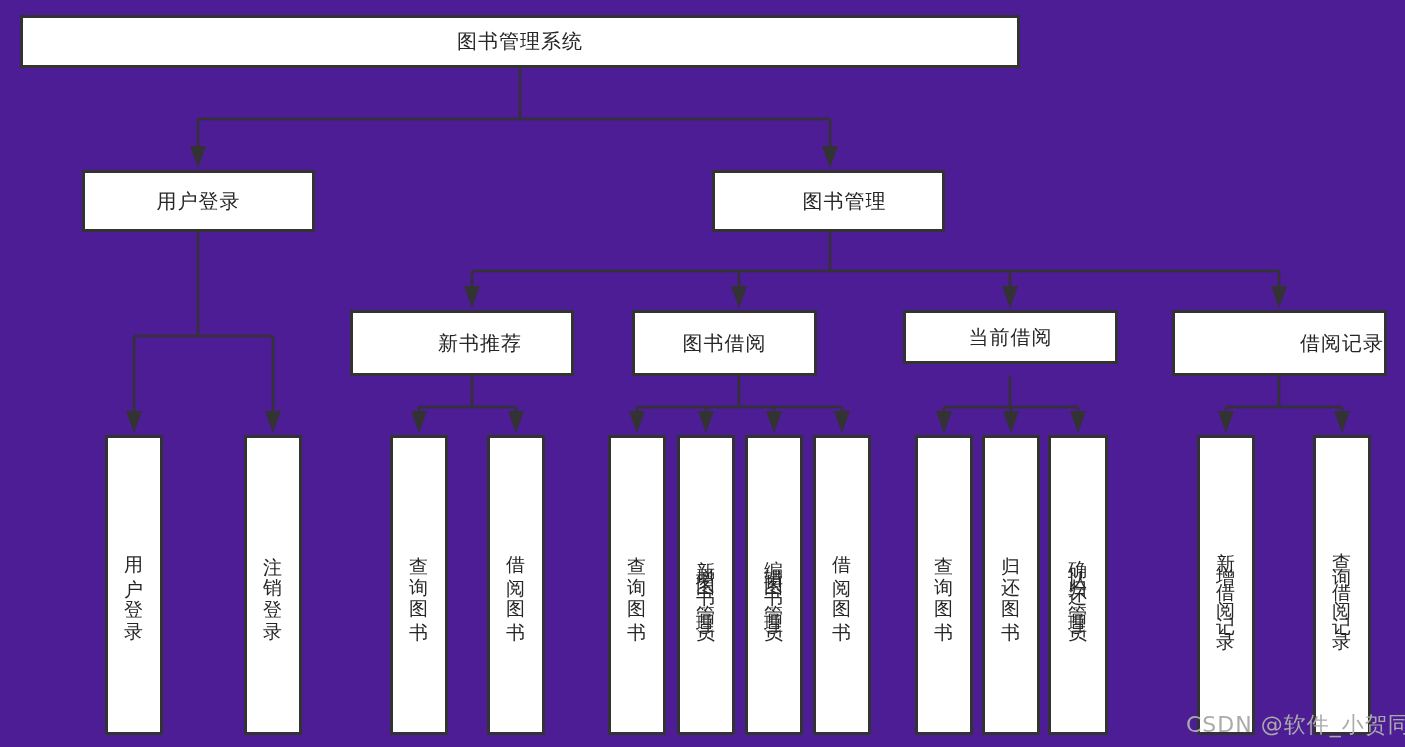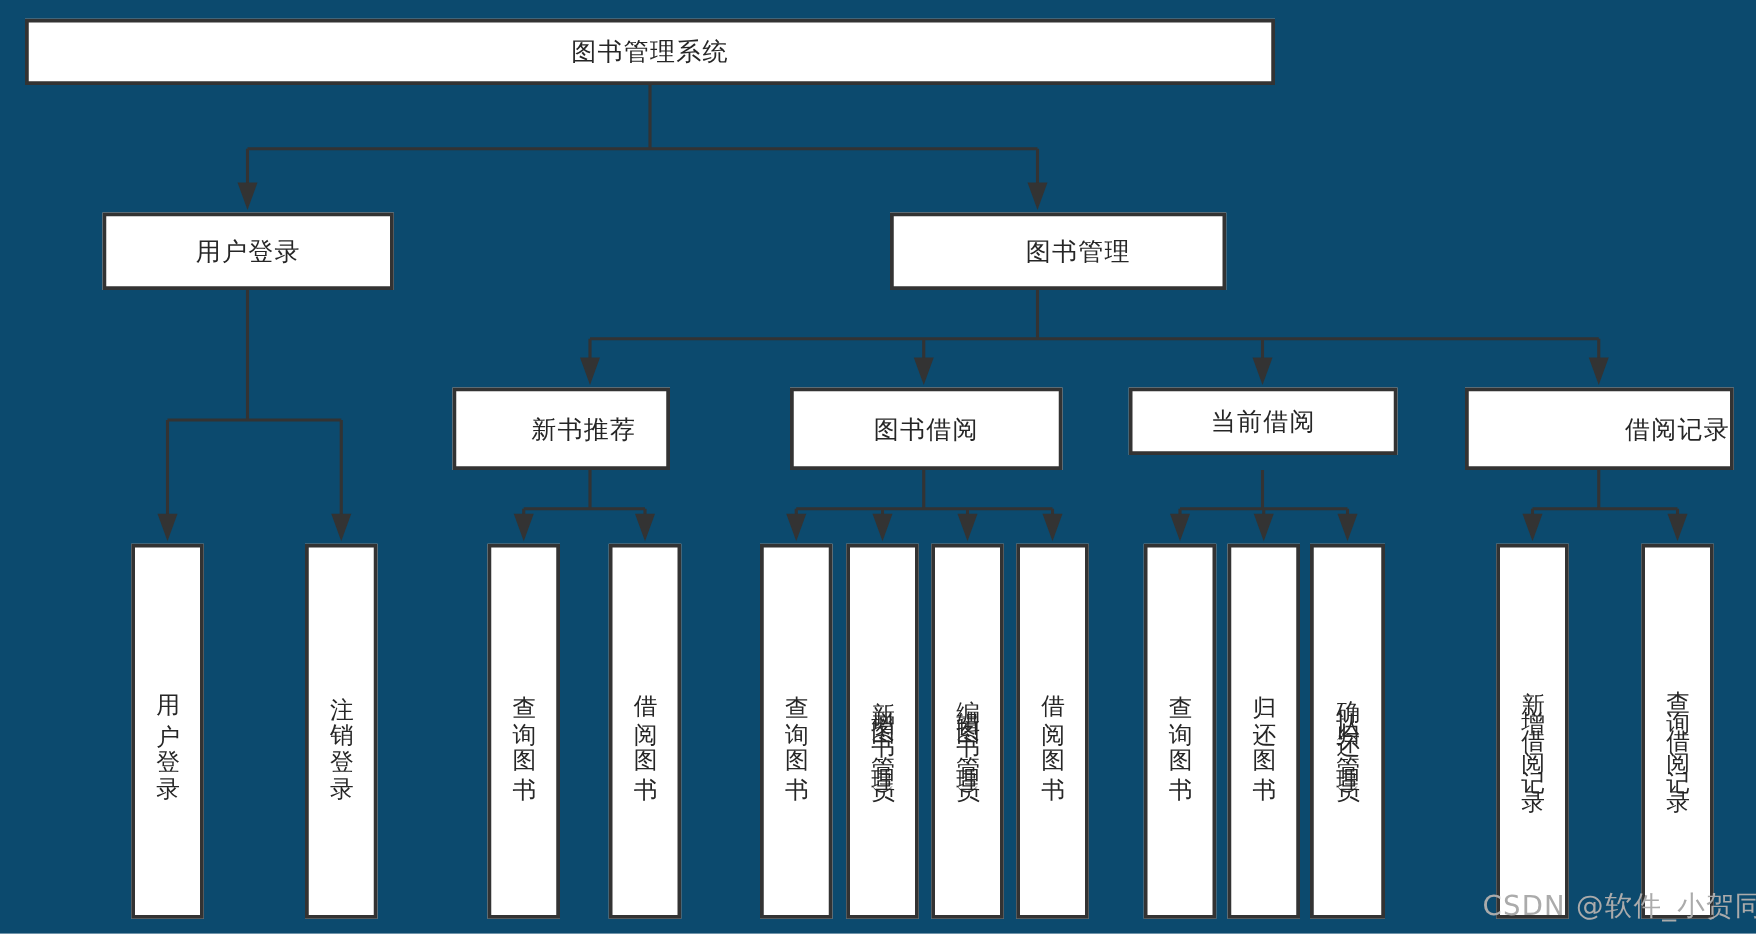--- a/index.html
+++ b/index.html
@@ -1,19 +1,19 @@
 <!DOCTYPE html>
 <html><head>
 <meta charset="utf-8">
 <style>
   html,body{margin:0;padding:0;background:#ffffff;}
   .canvas{
     position:relative;
     width:1405px;height:747px;
-    background:#0c4a6e;
+    background:#4c1d95;
     font-family:"DejaVu Sans","Liberation Sans",sans-serif;
     color:#262626;
     overflow:hidden;
   }
   svg.lines{position:absolute;left:0;top:0;width:1405px;height:747px;}
   .box{
     position:absolute;
     box-sizing:border-box;
     border:3px solid #333333;
     background:#ffffff;
@@ -80,28 +80,28 @@
     </g>
   </svg>
 
   <div class="box" style="left:20px;top:15px;width:1000px;height:53px;">
     <span>图书管理系统</span>
   </div>
 
   <div class="box" style="left:82px;top:170px;width:233px;height:62px;">
     <span>用户登录</span>
   </div>
-  <div class="box" style="left:712px;top:170px;width:269px;height:62px;padding-left:32px;">
+  <div class="box" style="left:712px;top:170px;width:233px;height:62px;padding-left:32px;">
     <span>图书管理</span>
   </div>
 
-  <div class="box" style="left:362px;top:310px;width:174px;height:66px;padding-left:36px;">
+  <div class="box" style="left:350px;top:310px;width:224px;height:66px;padding-left:36px;">
     <span>新书推荐</span>
   </div>
-  <div class="box" style="left:632px;top:310px;width:218px;height:66px;">
+  <div class="box" style="left:632px;top:310px;width:185px;height:66px;">
     <span>图书借阅</span>
   </div>
   <div class="box" style="left:903px;top:310px;width:215px;height:54px;">
     <span>当前借阅</span>
   </div>
   <div class="box" style="left:1172px;top:310px;width:215px;height:66px;justify-content:flex-end;">
     <span>借阅记录</span>
   </div>
 
   <div class="box leaf ls4" style="left:105px;top:435px;width:58px;height:300px;">

